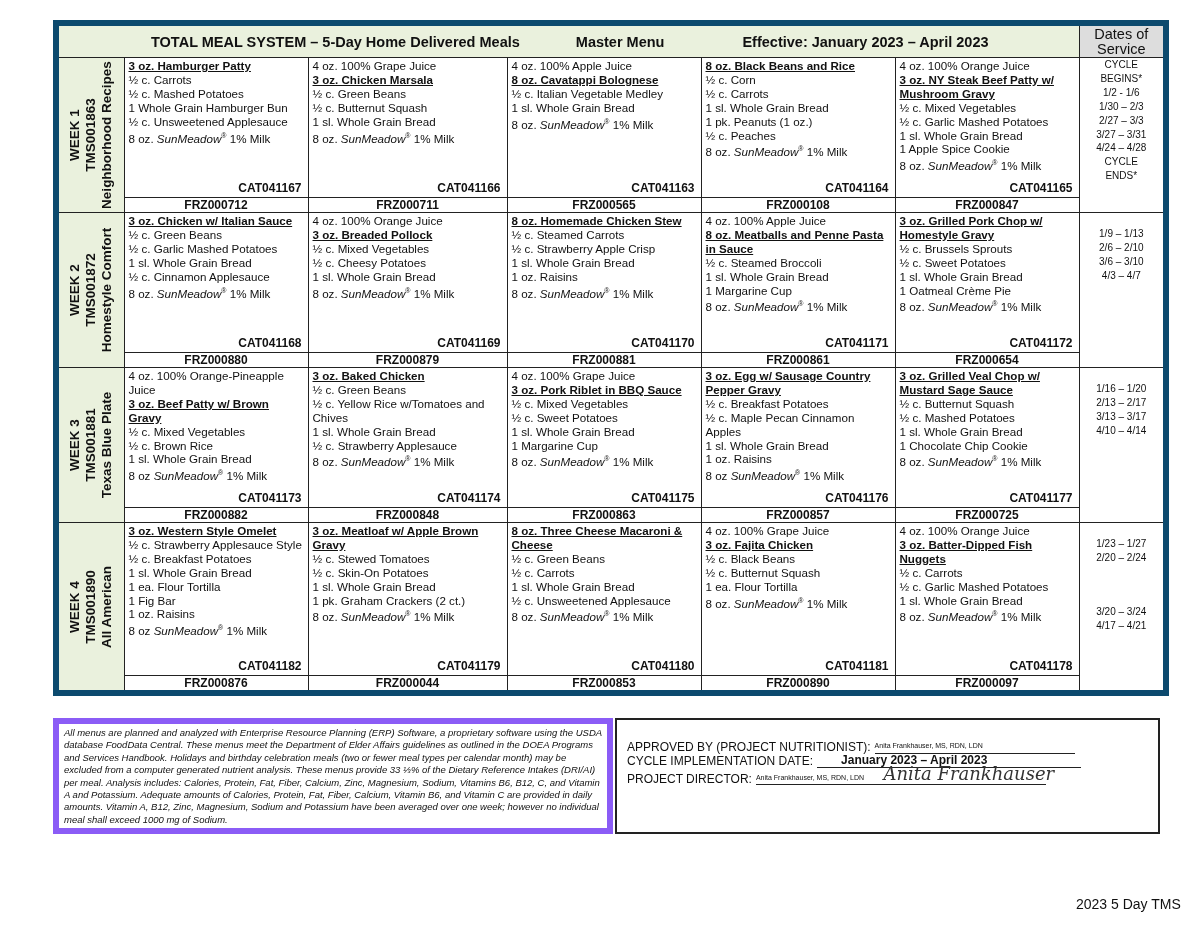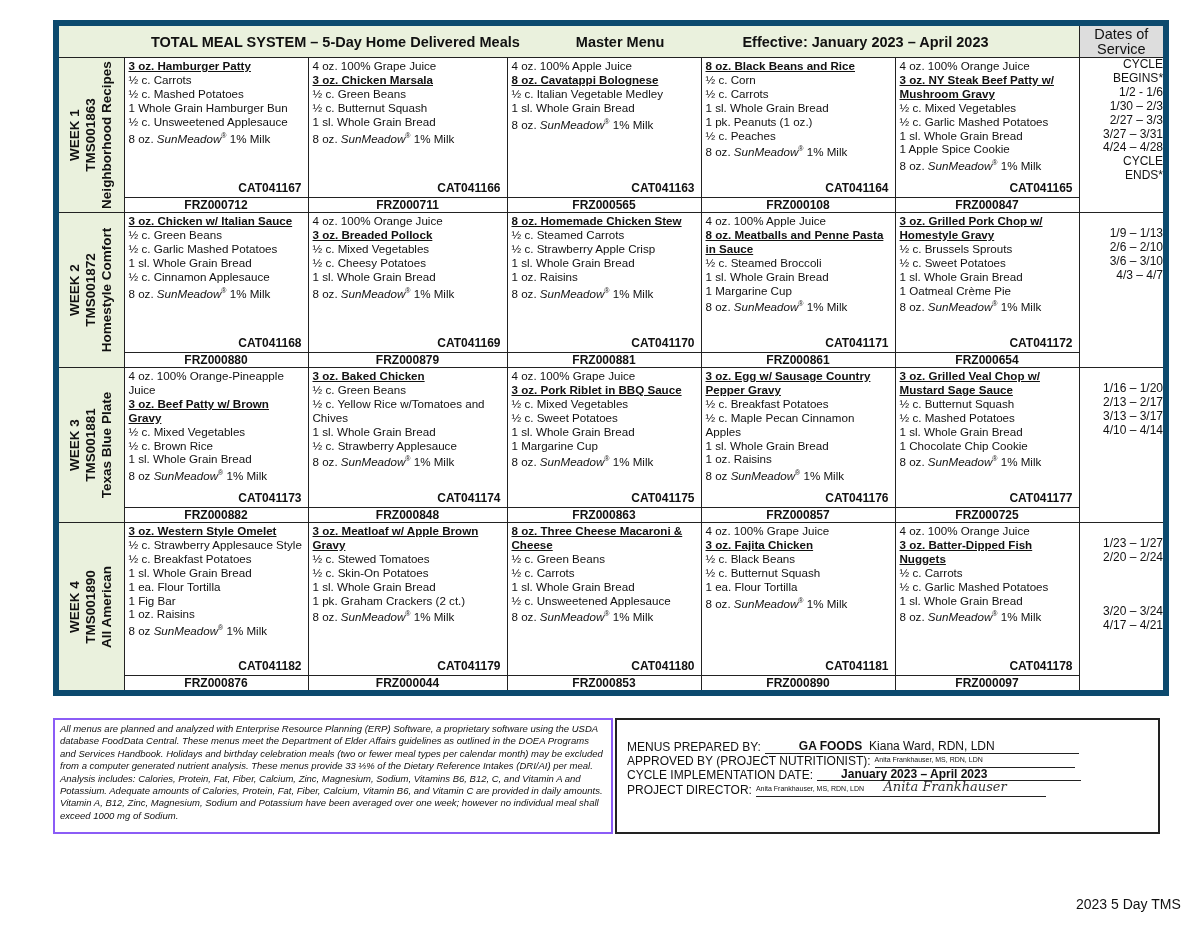--- a/index.html
+++ b/index.html
@@ -13,29 +13,29 @@
   .title-sub { margin-left:56px; font-weight:bold; }
   .title-eff { margin-left:78px; font-weight:bold; }
   .dates-head { background:#dddddd !important; font-size:12px; font-weight:normal !important; text-align:center !important; line-height:15px; }
   .week-label { background:#eaf1dd; width:68px; position:relative; }
   .week-label .rot { position:absolute; left:50%; top:50%; transform:translate(-50%,-50%) rotate(-90deg); white-space:nowrap; font-weight:bold; font-size:13.5px; line-height:16px; text-align:center; }
   .meal-cell { font-size:11.6px; line-height:13.9px; padding:1px 4px 0 4px !important; position:relative; }
   .meal-cell .item { display:block; }
   .meal-cell .entree { font-weight:bold; text-decoration:underline; }
   .meal-cell .cat { position:absolute; right:6px; bottom:1px; font-weight:bold; font-size:12px; }
   .frz-cell { font-weight:bold; font-size:12px; text-align:center; height:14px; line-height:14px; }
-  .dates-cell { font-size:12px; line-height:13.9px; text-align:right; }
+  .dates-cell { font-size:10px; line-height:13.9px; text-align:center; }
   .spacer { display:block; height:13.9px; }
-  .footer-left { position:absolute; left:53px; top:718px; width:560px; height:116px; border:2px solid #8b5cf6; box-sizing:border-box; padding:3px 5px; font-size:9.5px; line-height:12.4px; font-style:italic; }
+  .footer-left { position:absolute; left:53px; top:718px; width:560px; height:116px; border:6px solid #8b5cf6; box-sizing:border-box; padding:3px 5px; font-size:9.5px; line-height:12.4px; font-style:italic; }
   .footer-right { position:absolute; left:615px; top:718px; width:545px; height:116px; border:2px solid #222; box-sizing:border-box; padding:20px 10px 0 10px; font-size:12px; line-height:12.8px; }
   .fr-line { white-space:nowrap; display:flex; align-items:flex-end; }
   .fr-line .fill { border-bottom:1px solid #222; display:inline-block; margin-left:4px; }
   .small { font-size:7px; }
   .fr-bold { font-weight:bold; }
-  .sig { font-family:"DejaVu Serif", serif; font-style:italic; font-size:13px; margin-left:16px; color:#333; }
+  .sig { font-family:"DejaVu Serif", serif; font-style:italic; font-size:18px; margin-left:16px; color:#333; }
   .doc-code { position:absolute; left:1076px; top:848px; font-size:14px;margin-top:48px; }
 </style>
 </head>
 <body>
 
 <table class="menu-table">
   <colgroup>
     <col style="width:68px">
     <col style="width:184px">
     <col style="width:199px">
@@ -326,27 +326,20 @@
       </tr>
     </tbody>
 </table>
 
 <div class="footer-left">
   <span>All menus are planned and analyzed with Enterprise Resource Planning (ERP) Software, a proprietary software using the USDA database FoodData Central. These menus meet the Department of Elder Affairs guidelines as outlined in the DOEA Programs and Services Handbook. Holidays and birthday celebration meals (two or fewer meal types per calendar month) may be excluded from a computer generated nutrient analysis. These menus provide 33 ⅓% of the Dietary Reference Intakes (DRI/AI) per meal.  Analysis includes:  Calories, Protein, Fat, Fiber, Calcium, Zinc, Magnesium, Sodium, Vitamins B6, B12, C, and Vitamin A and Potassium.  Adequate amounts of Calories, Protein, Fat, Fiber, Calcium, Vitamin B6, and Vitamin C are provided in daily amounts.  Vitamin A, B12, Zinc, Magnesium, Sodium and Potassium have been averaged over one week; however no individual meal shall exceed 1000 mg of Sodium.</span>
 </div>
 
 <div class="footer-right">
   <div class="fr-line">
-    <span>MENUS PREPARED BY:</span>
-    <span class="fill" style="width:280px; padding-left:34px;">
-      <span class="fr-bold">GA FOODS</span>&nbsp;
-      <span>Kiana Ward, RDN, LDN</span>
-    </span>
-  </div>
-  <div class="fr-line">
     <span>APPROVED BY (PROJECT NUTRITIONIST):</span>
     <span class="fill small" style="width:200px;">Anita Frankhauser, MS, RDN, LDN</span>
   </div>
   <div class="fr-line">
     <span>CYCLE IMPLEMENTATION DATE:</span>
     <span class="fill fr-bold" style="width:240px; padding-left:24px;">January 2023 – April 2023</span>
   </div>
   <div class="fr-line">
     <span>PROJECT DIRECTOR:</span>
     <span class="fill" style="width:290px;">

